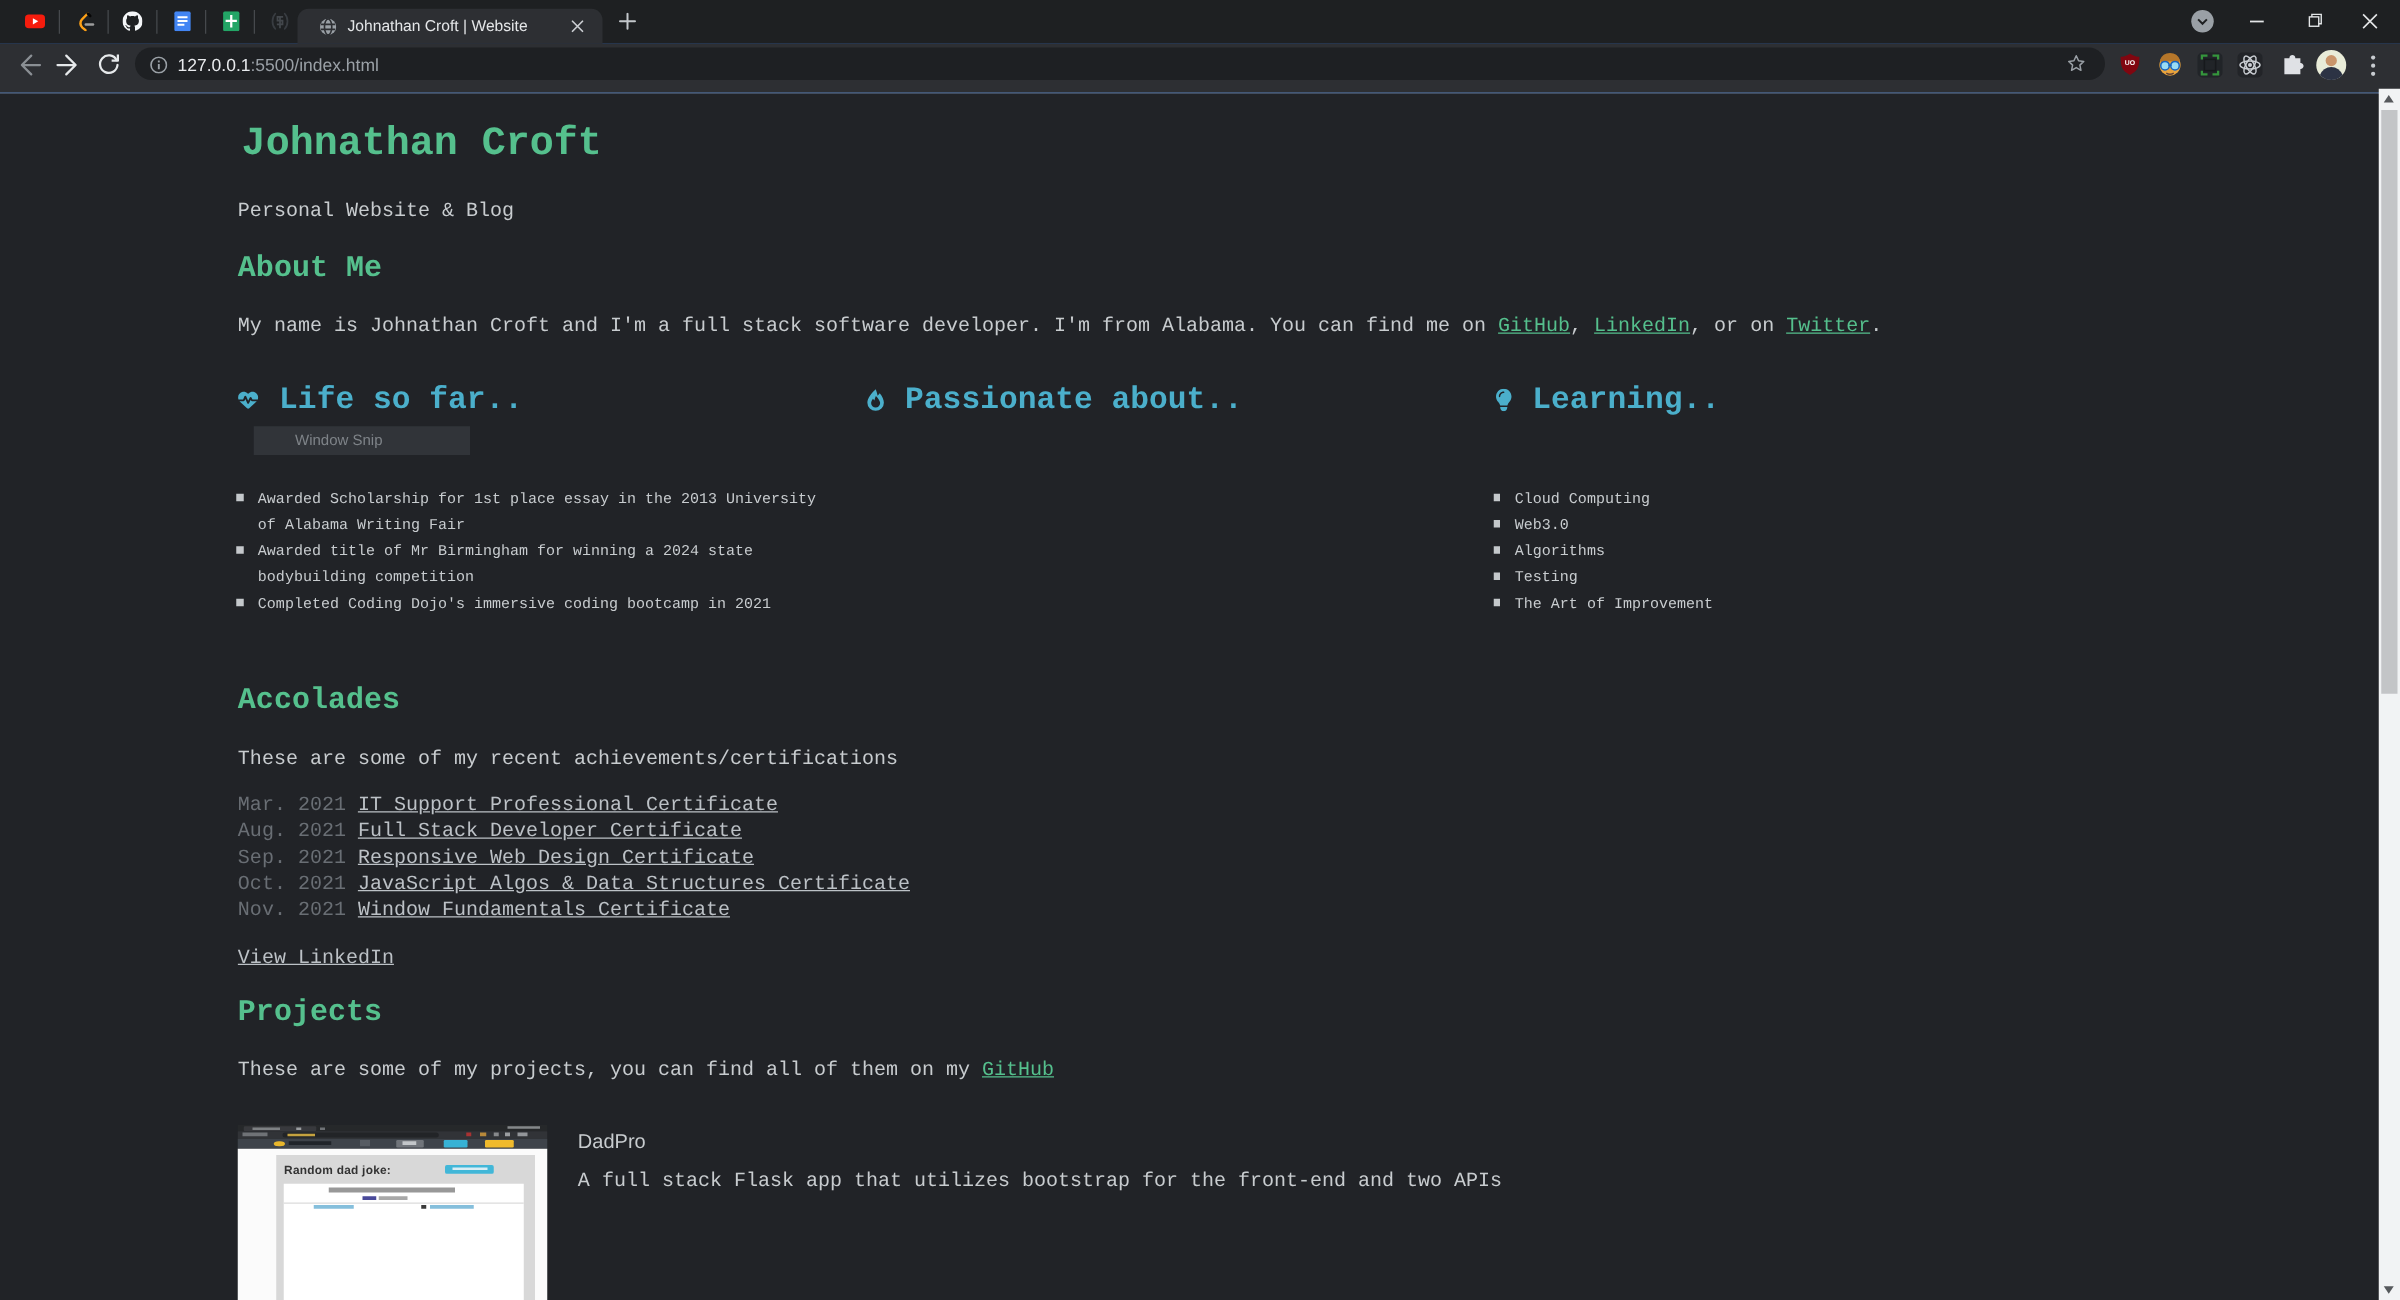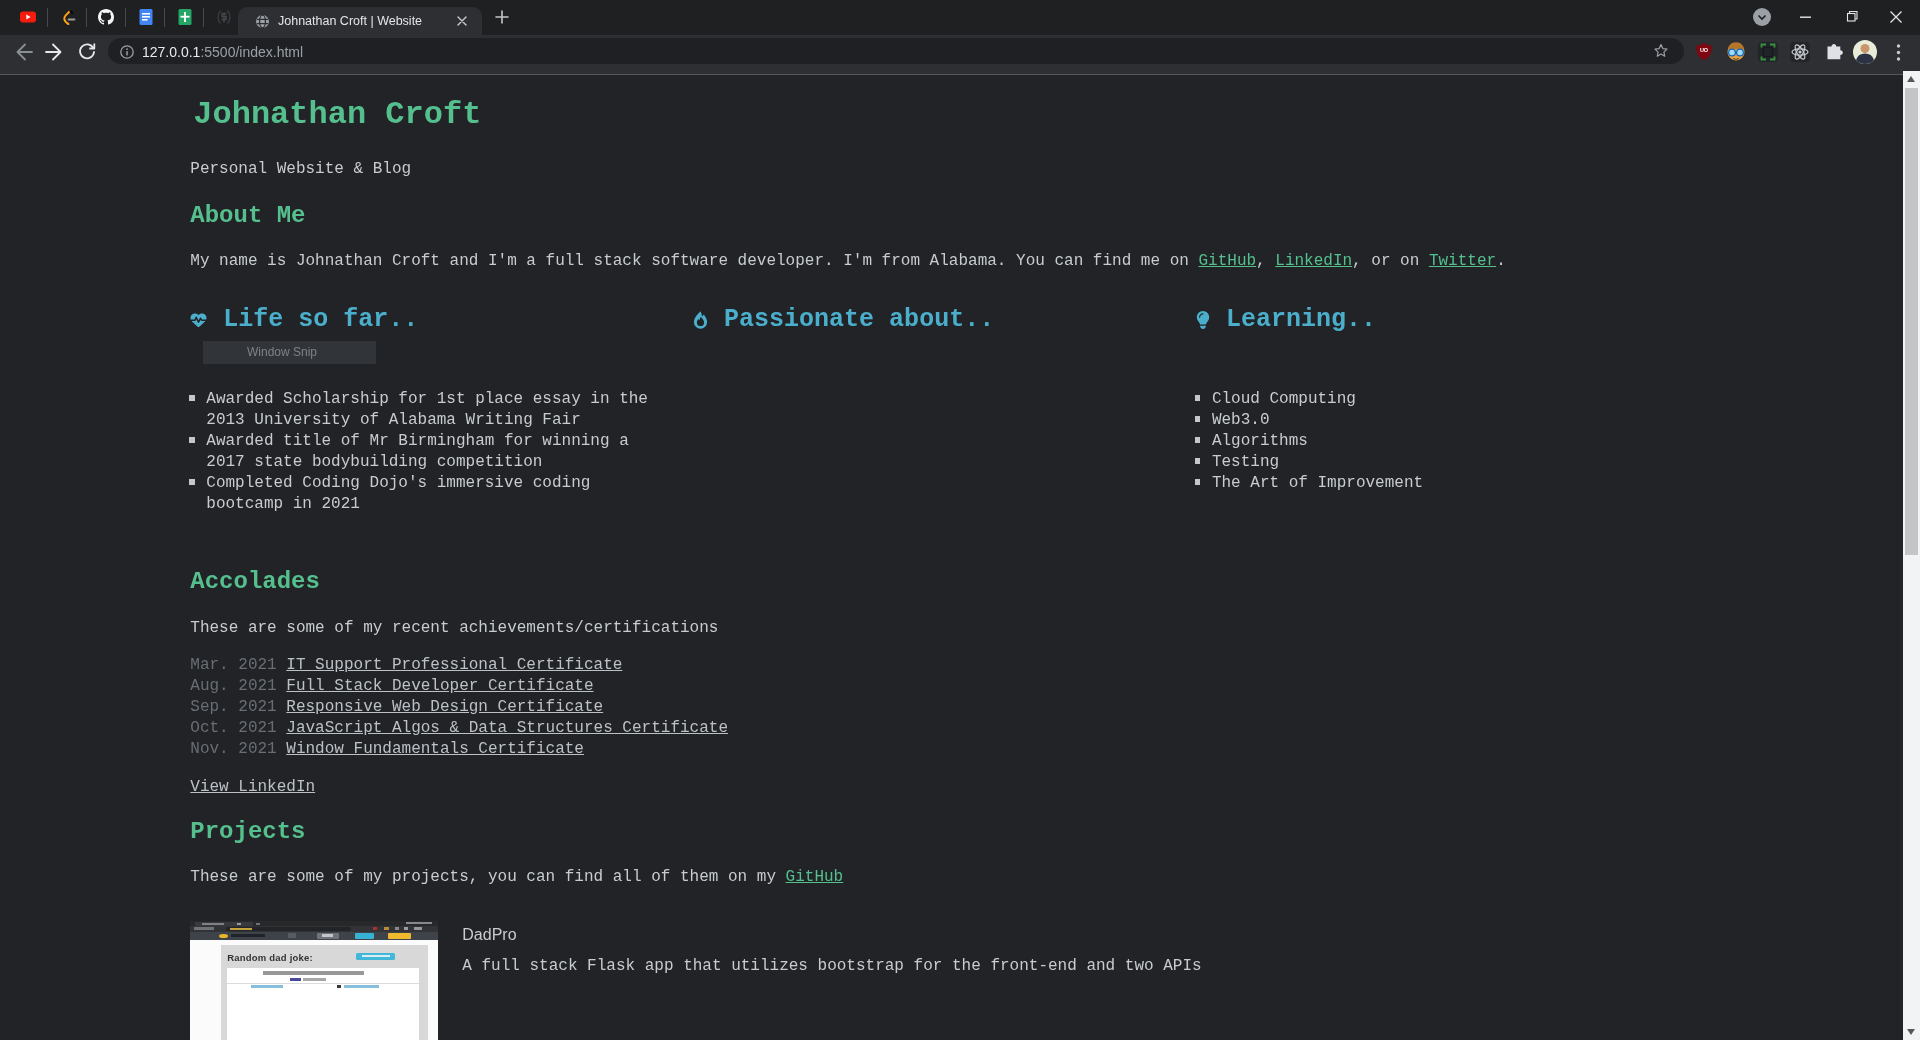--- a/index.html
+++ b/index.html
@@ -39,26 +39,26 @@
 
 h1,h2,h3,h4,p,ul { margin:0; padding:0; }
 h1 { font-size:32px; font-weight:bold; color:#55c08d; }
 h2 { font-size:24px; font-weight:bold; color:#55c08d; }
 h3 { font-size:25px; font-weight:bold; color:#4bafcb; }
 p { font-size:16px; color:#c8cccf; line-height:21px; }
 a.green { color:#55c08d; text-decoration:underline; }
 a.gray { color:#bcc1c6; text-decoration:underline; }
 .dim { color:#696e74; }
 
-.snip { position:absolute; left:203px; top:266px; width:173px; height:23px; background:rgba(98,105,112,0.26); font-family:"Liberation Sans",sans-serif; font-size:12px; color:#7e8388; line-height:23px; padding-left:44px; }
+.snip { position:absolute; left:203px; top:266px; width:173px; height:23px; background:rgba(98,105,112,0.26); font-family:"Liberation Sans",sans-serif; font-size:12px; color:#7e8388; line-height:23px; padding-left:33px; }
 
 .grid { display:grid; grid-template-columns:481px 481px 481px; column-gap:21.8px; }
 .col h3 { display:flex; align-items:center; gap:16px; }
 .col ul { list-style:none; padding-left:16px; margin:0; }
-.col li { font-size:16px; color:#c8cccf; line-height:21px; position:relative;font-family:Liberation Mono, monospace; }
+.col li { font-size:12px; color:#c8cccf; line-height:21px; position:relative;font-family:Liberation Mono, monospace; }
 .col li::before { content:''; position:absolute; left:-17.3px; top:6px; width:5.5px; height:5.5px; background:#c4c8cb; }
 
 .certs { line-height:21px; }
 .proj { display:flex; }
 .thumb { width:248px; height:150px; position:relative; overflow:hidden; filter:blur(0.4px); }
 .projtext { margin-left:24px; }
 h4.dadpro { font-family:"Liberation Sans",sans-serif; font-size:16px; font-weight:normal; color:#c8cccf; }
 </style>
 </head>
 <body>
@@ -192,21 +192,21 @@
     <h2 id="about" style="margin-top:22px">About Me</h2>
     <p id="p1" style="margin-top:22px">My name is Johnathan Croft and I'm a full stack software developer. I'm from Alabama. You can find me on <a class="green">GitHub</a>, <a class="green">LinkedIn</a>, or on <a class="green">Twitter</a>.</p>
 
     <div class="grid" style="margin-top:33px">
       <div class="col">
         <h3><svg width="17" height="16" viewBox="0 0 512 512" fill="#4bafcb">
               <path d="M228.3 469.1 47.6 300.4c-4.2-3.9-8.2-8.1-11.9-12.4h87c22.6 0 43-13.6 51.7-34.5l10.5-25.2 49.3 109.5c3.8 8.5 12.1 14 21.4 14.1s17.8-5 22-13.3L320 253.7l1.7 3.4c9.5 19 28.9 31 50.1 31H476.3c-3.7 4.3-7.7 8.5-11.9 12.4L283.7 469.1c-7.5 7-17.4 10.9-27.7 10.9s-20.2-3.9-27.7-10.9zM503.7 240h-132c-3 0-5.8-1.7-7.2-4.4l-23.2-46.3c-4.1-8.1-12.4-13.3-21.5-13.3s-17.4 5.1-21.5 13.3l-41.4 82.8L205.9 158.2c-3.9-8.7-12.7-14.3-22.2-14.1s-18.1 5.9-21.8 14.8l-31.8 76.3c-1.2 2.9-4 4.8-7.2 4.8H8.3C2.8 225.1 0 209.6 0 193.8v-5.8c0-69.9 50.5-129.5 119.4-141C165 39.5 211.4 54.4 244 86.9l12 12 12-12c32.6-32.5 79-47.4 124.6-39.8C461.5 58.6 512 118.2 512 188v5.8c0 15.7-2.8 31.2-8.3 46.2z"></path>
             </svg>Life so far..</h3>
         <ul style="margin-top:55px">
           <li>Awarded Scholarship for 1st place essay in the 2013 University of Alabama Writing Fair</li>
-          <li>Awarded title of Mr Birmingham for winning a 2017 state bodybuilding competition</li>
+          <li>Awarded title of Mr Birmingham for winning a 2024 state bodybuilding competition</li>
           <li>Completed Coding Dojo's immersive coding bootcamp in 2021</li>
         </ul>
       </div>
       <div class="col">
         <h3><svg width="15" height="18" viewBox="0 0 15 18" fill="#4bafcb">
               <path fill-rule="evenodd" d="M7.6 0.3 C4.2 3.2 0.9 7.6 0.9 11.1 a6.6 6.6 0 0 0 13.2 0 c0-2.3-1.3-5.2-3.3-7.6 l-1.7 2.1 c-0.35-1.8-0.85-3.7-1.5-5.3z M7.7 5.8 c1.9 1.9 3.4 4 3.4 5.6 a3.6 3.6 0 0 1-7.2 0 c0-1 0.55-2.3 1.45-3.5 l1.15 1.4 c0.25-1.2 0.65-2.4 1.2-3.5z"></path>
             </svg>Passionate about..</h3>
       </div>
       <div class="col">
         <h3><svg width="14" height="18" viewBox="0 0 384 512" fill="#4bafcb">

